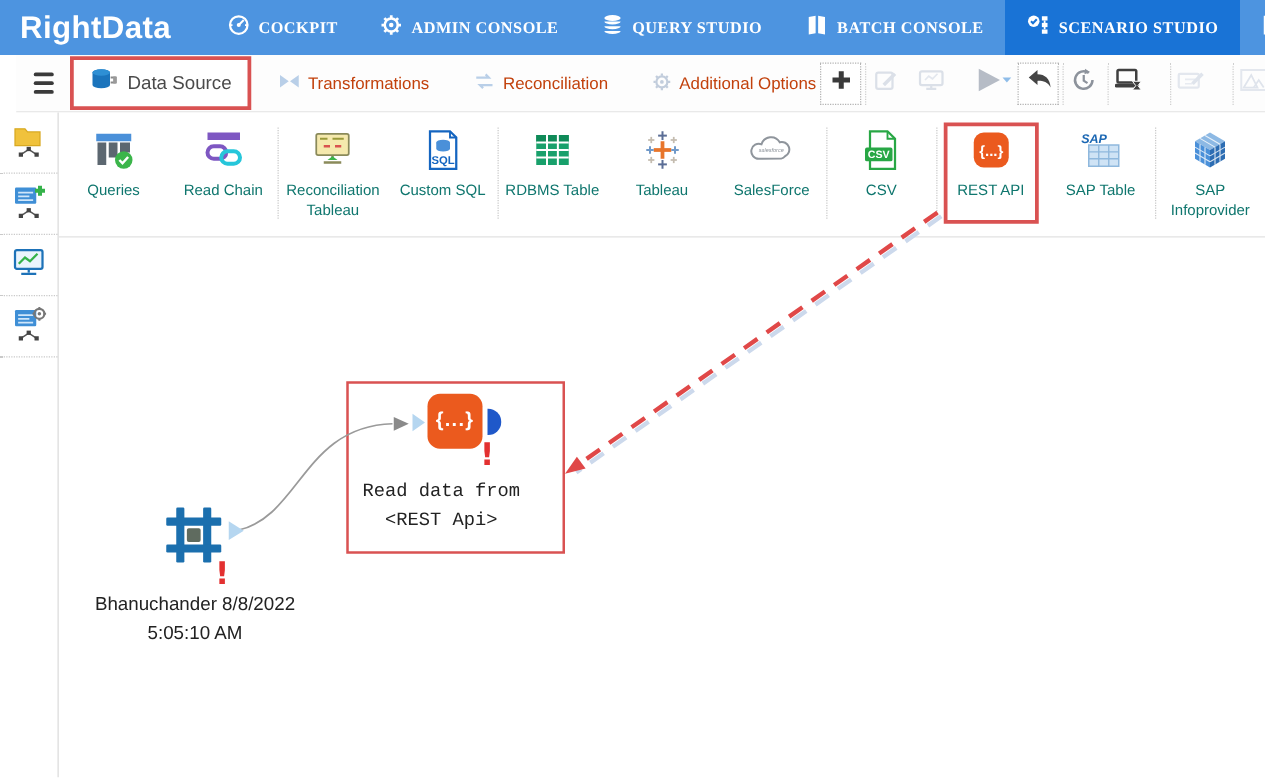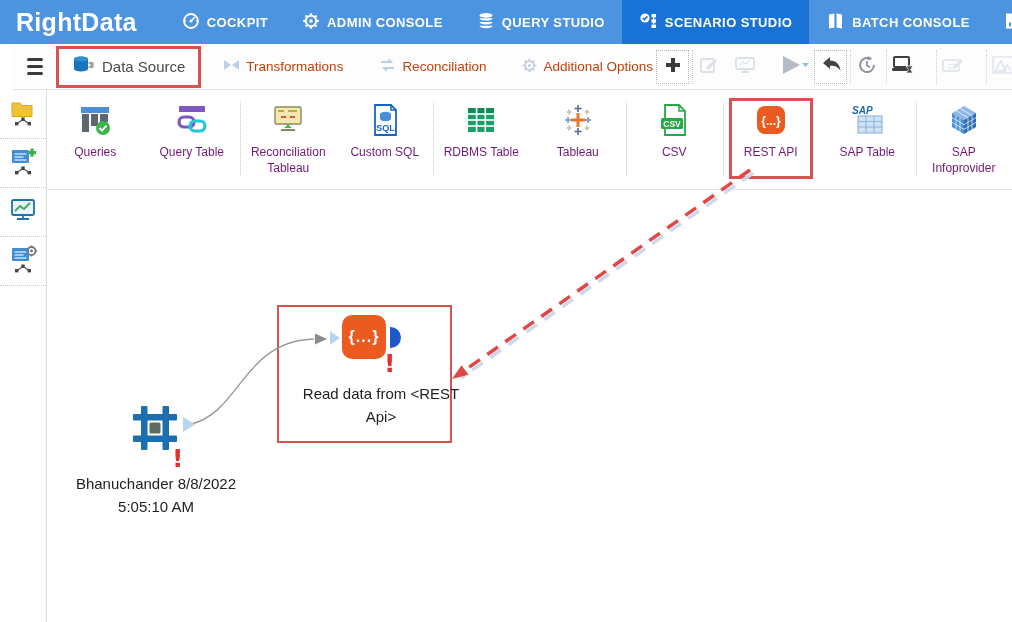--- a/index.html
+++ b/index.html
@@ -14,21 +14,21 @@
     position:absolute; left:0; top:0; width:1012px; height:44px;
     background:#4d94e0; display:flex; align-items:stretch; color:#fff;
   }
   .logo {
     font-size:25px; font-weight:bold; letter-spacing:.3px;
     display:flex; align-items:center; padding:0 20px 0 16px; white-space:nowrap;
   }
   .nav-items { display:flex; align-items:stretch; margin-left:8px; }
   .nav-item {
     display:flex; align-items:center; gap:7px; padding:0 17px;
-    font-size:13px; font-weight:bold; letter-spacing:.4px; white-space:nowrap; cursor:pointer;
+    font-size:13px; font-weight:bold; letter-spacing:.4px; white-space:nowrap; cursor:pointer;font-family:Liberation Serif, serif;
   }
   .nav-item.active { background:#1973d6; }
   .nav-item svg { flex:0 0 auto; }
 
   
   .toolbar {
     position:absolute; left:13px; top:44px; width:1012px; height:46px;
     background:#fdfdfd; border-bottom:1px solid #e2e2e2;
     display:flex; align-items:center;
   }
@@ -57,21 +57,21 @@
   }
   .p-item {
     flex:1; display:flex; flex-direction:column; align-items:center;
     padding-top:11px; position:relative; cursor:pointer;
   }
   .p-item.sep::before {
     content:''; position:absolute; left:0; top:12px; bottom:14px; border-left:1px dotted #c9c9c9;
   }
   .p-icon { height:38px; display:flex; align-items:center; justify-content:center; }
   .p-label {
-    font-size:12px; color:#701a75; text-align:center; margin-top:5px;
+    font-size:12px; color:#0f766e; text-align:center; margin-top:5px;
     line-height:1.35; max-width:82px;
   }
   .p-item.highlight .hl-box {
     position:absolute; left:6px; right:6px; top:8px; bottom:10px;
     border:3px solid #d95252; pointer-events:none;
   }
 
   
   .sidebar {
     position:absolute; left:0; top:90px; width:47px; height:532px;
@@ -100,21 +100,21 @@
   .alert {
     position:absolute; color:#e33030; font-weight:800; font-size:25px; z-index:4;
     font-family:"DejaVu Sans", sans-serif;
   }
   .alert.n2 { left:384px; top:349px; }
   .alert.n1 { left:172px; top:444px; }
   .node-label {
     position:absolute; text-align:center; font-size:15px; color:#222;
     line-height:1.55; z-index:3;
   }
-  .node-label.n2 { left:298px; top:382px; width:166px; }
+  .node-label.n2 { left:270px; top:382px; width:166px;font-family:Liberation Mono, monospace; }
   .node-label.n1 { left:56px; top:472px; width:200px; }
   .node1-icon { position:absolute; left:131px; top:404px; z-index:3; cursor:pointer; }
 
   .overlay { position:absolute; left:0; top:0; width:1012px; height:622px; z-index:5; pointer-events:none; }
 </style>
 </head>
 <body>
 
 <div class="topnav">
   <div class="logo">RightData</div>
@@ -157,43 +157,43 @@
         <svg width="18" height="18" viewBox="0 0 18 18">
             <ellipse cx="9" cy="3.4" rx="6.5" ry="2.4" fill="#fff"></ellipse>
             <path d="M2.5 6.2 a6.5 2.4 0 0 0 13 0" fill="#fff"></path>
             <path d="M2.5 10 a6.5 2.4 0 0 0 13 0" fill="#fff"></path>
             <path d="M2.5 13.8 a6.5 2.4 0 0 0 13 0" fill="#fff"></path>
           </svg>
       </span>
       <span>QUERY STUDIO</span>
     </div>
 
+    <div class="nav-item">
+      <span>
+        <svg width="19" height="18" viewBox="0 0 19 18">
+            <path d="M3 2.5 L8.5 1.5 V15.5 L3 16.5 Z" fill="#fff"></path>
+            <path d="M10.5 1.5 L16 2.5 V16.5 L10.5 15.5 Z" fill="#fff"></path>
+            <path d="M9.5 1.5 V15.8" stroke="#4d94e0" stroke-width="1.4"></path>
+          </svg>
+      </span>
+      <span>BATCH CONSOLE</span>
+    </div>
+
     <div class="nav-item active">
       <span>
         <svg width="19" height="18" viewBox="0 0 19 18">
             <circle cx="6" cy="6" r="4.6" fill="#fff"></circle>
             <path d="M3.8 6 l1.6 1.6 l3-3.2" stroke="#1973d6" stroke-width="1.6" fill="none"></path>
             <rect x="12.5" y="2" width="4.5" height="3.4" fill="#fff"></rect>
             <rect x="12.5" y="7.3" width="4.5" height="3.4" fill="#fff"></rect>
             <rect x="12.5" y="12.6" width="4.5" height="3.4" fill="#fff"></rect>
             <path d="M14.7 5.4 v7" stroke="#fff" stroke-width="1.4"></path>
           </svg>
       </span>
       <span>SCENARIO STUDIO</span>
-    </div>
-
-    <div class="nav-item">
-      <span>
-        <svg width="19" height="18" viewBox="0 0 19 18">
-            <path d="M3 2.5 L8.5 1.5 V15.5 L3 16.5 Z" fill="#fff"></path>
-            <path d="M10.5 1.5 L16 2.5 V16.5 L10.5 15.5 Z" fill="#fff"></path>
-            <path d="M9.5 1.5 V15.8" stroke="#4d94e0" stroke-width="1.4"></path>
-          </svg>
-      </span>
-      <span>BATCH CONSOLE</span>
     </div>
 
     <div class="nav-item">
       <span>
         <svg width="17" height="18" viewBox="0 0 17 18">
             <path d="M2 1.5 H11 L15 5.5 V16.5 H2 Z" fill="#fff"></path>
             <path d="M11 1.5 V5.5 H15" fill="none" stroke="#4d94e0" stroke-width="1.2"></path>
             <rect x="5" y="10.5" width="2" height="4" fill="#4d94e0"></rect>
             <rect x="8" y="8.5" width="2" height="6" fill="#4d94e0"></rect>
             <rect x="11" y="11.5" width="2" height="3" fill="#4d94e0"></rect>
@@ -346,21 +346,21 @@
   </div>
 
   <div class="p-item">
     <div class="p-icon">
       <svg width="34" height="34" viewBox="0 0 34 34">
           <rect x="4" y="3" width="26" height="6" fill="#7e57c2"></rect>
           <rect x="4" y="14" width="15" height="10" rx="5" fill="none" stroke="#7e57c2" stroke-width="3.2"></rect>
           <rect x="15" y="18" width="15" height="10" rx="5" fill="none" stroke="#26c6da" stroke-width="3.2"></rect>
         </svg>
     </div>
-    <div class="p-label">Query Table</div>
+    <div class="p-label">Read Chain</div>
   </div>
 
   <div class="p-item sep">
     <div class="p-icon">
       <svg width="34" height="34" viewBox="0 0 34 34">
           <rect x="4" y="4" width="26" height="17" rx="1.5" fill="#f5e9ad" stroke="#8a8a5a" stroke-width="1.4"></rect>
           <path d="M7 8 h6 M17 8 h9" stroke="#9a9a3a" stroke-width="1.6"></path>
           <path d="M10 14 h5 M19 14 h5" stroke="#d9534f" stroke-width="2"></path>
           <path d="M17 21 v4 M10 27 h14" stroke="#8a8a5a" stroke-width="2"></path>
           <path d="M13 25 l4-3 4 3" fill="#3bb54a"></path>
@@ -426,20 +426,29 @@
             <rect x="7.3" y="22.5" width="1.4" height="5"></rect>
             <rect x="5.5" y="24.3" width="5" height="1.4"></rect>
             <rect x="25.3" y="22.5" width="1.4" height="5"></rect>
             <rect x="23.5" y="24.3" width="5" height="1.4"></rect>
           </g>
       </svg>
     </div>
     <div class="p-label">Tableau</div>
   </div>
 
+  <div class="p-item">
+    <div class="p-icon">
+      <svg width="40" height="34" viewBox="0 0 40 34">
+          <path d="M10 24 a6 6 0 1 1 2.2-11.6 a8 8 0 0 1 14.6-1.6 a6 6 0 0 1 4.2 11.2 a4.5 4.5 0 0 1-3 1.9 Z" fill="#fff" stroke="#8f959c" stroke-width="1.6"></path>
+          <text x="20" y="18.5" text-anchor="middle" font-size="4.4" font-style="italic" fill="#8f959c" font-family="Liberation Sans, sans-serif">salesforce</text>
+        </svg>
+    </div>
+    <div class="p-label">SalesForce</div>
+  </div>
 
   <div class="p-item sep">
     <div class="p-icon">
       <svg width="34" height="34" viewBox="0 0 34 34">
           <path d="M8 2 H22 L28 8 V32 H8 Z" fill="#fff" stroke="#28a745" stroke-width="1.8"></path>
           <path d="M22 2 V8 H28" fill="none" stroke="#28a745" stroke-width="1.5"></path>
           <rect x="4" y="15" width="22" height="11" rx="1.5" fill="#28a745"></rect>
           <text x="15" y="23.5" text-anchor="middle" font-size="8.5" font-weight="bold" fill="#fff" font-family="Liberation Sans, sans-serif">CSV</text>
         </svg>
     </div>

